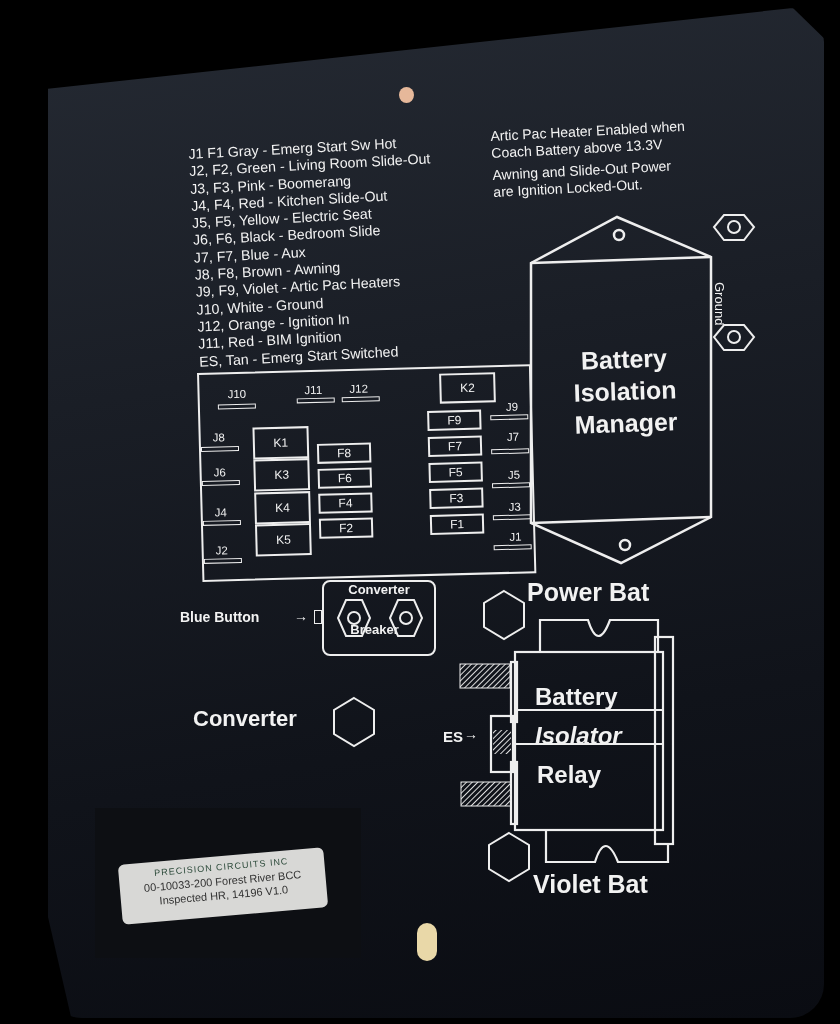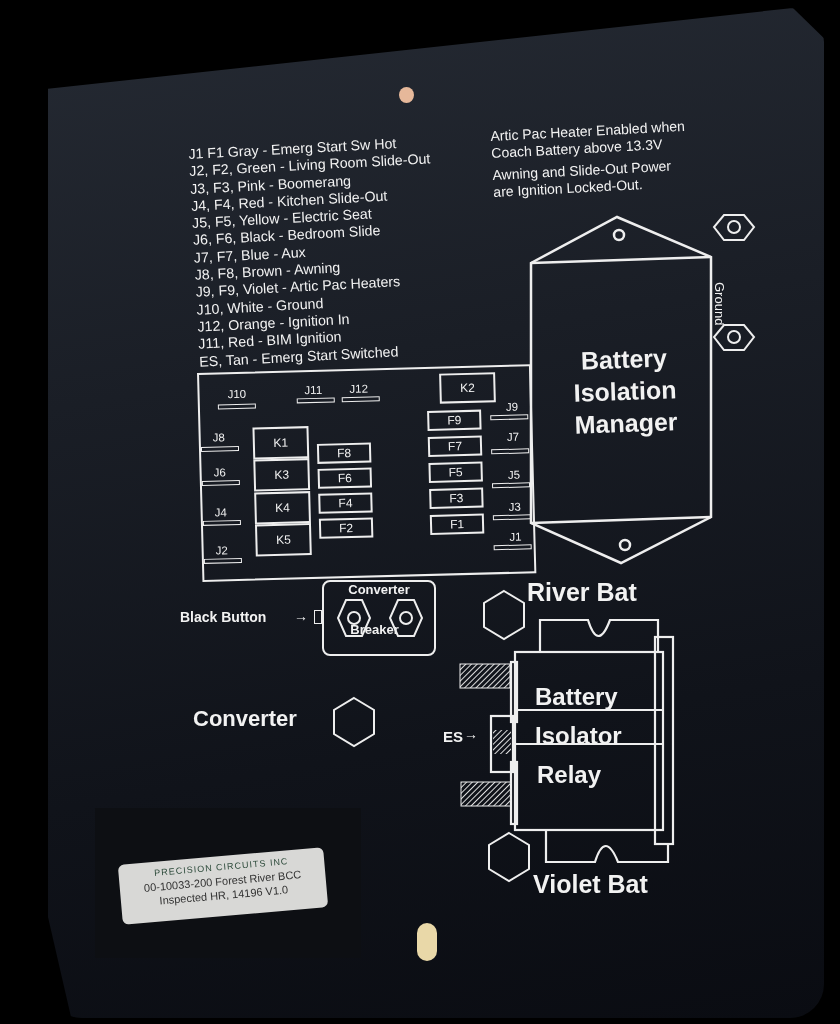--- a/index.html
+++ b/index.html
@@ -121,21 +121,21 @@
 <svg class="abs" style="left:712px;top:205px;" width="50" height="160">
   <g fill="none" stroke="#eee" stroke-width="2">
     <polygon points="12,10 32,10 42,22 32,35 12,35 2,22"></polygon>
     <circle cx="22" cy="22" r="6"></circle>
     <polygon points="12,120 32,120 42,132 32,145 12,145 2,132"></polygon>
     <circle cx="22" cy="132" r="6"></circle>
   </g>
 </svg>
 <div class="abs" style="left:727px;top:282px;transform:rotate(90deg);transform-origin:left top;font-size:13px;">Ground</div>
 
-<div class="abs bold" style="left:180px;top:609px;font-size:14px;">Black Button</div>
+<div class="abs bold" style="left:180px;top:609px;font-size:14px;">Blue Button</div>
 <div class="abs bold" style="left:294px;top:608px;font-size:14px;">→</div>
 <div class="abs" style="left:314px;top:610px;width:6px;height:12px;border:1.5px solid #eee;"></div>
 <div class="abs" style="left:322px;top:580px;width:110px;height:72px;border:2px solid #eee;border-radius:8px;">
   <div class="abs bold" style="left:0;top:0;width:110px;text-align:center;font-size:13px;">Converter</div>
   <div class="abs bold" style="left:0;top:40px;width:101px;text-align:center;font-size:13px;">Breaker</div>
   <svg class="abs" style="left:8px;top:15px;" width="96" height="42">
     <g fill="none" stroke="#eee" stroke-width="2">
       <polygon points="14,3 30,3 38,21 30,39 14,39 6,21"></polygon>
         <circle cx="22" cy="21" r="6"></circle>
       <polygon points="66,3 82,3 90,21 82,39 66,39 58,21"></polygon>
@@ -145,21 +145,21 @@
 </div>
 
 <div class="abs bold" style="left:193px;top:706px;font-size:22px;">Converter</div>
 <svg class="abs" style="left:330px;top:695px;" width="48" height="54">
   <polygon points="24,3 44,15 44,39 24,51 4,39 4,15" fill="none" stroke="#eee" stroke-width="2"></polygon>
 </svg>
 
 <svg class="abs" style="left:480px;top:588px;" width="48" height="54">
   <polygon points="24,3 44,15 44,39 24,51 4,39 4,15" fill="none" stroke="#eee" stroke-width="2"></polygon>
 </svg>
-<div class="abs bold" style="left:527px;top:578px;font-size:25px;">River Bat</div>
+<div class="abs bold" style="left:527px;top:578px;font-size:25px;">Power Bat</div>
 
 <svg class="abs" style="left:455px;top:612px;" width="230" height="260">
   <defs>
     <pattern id="hatch" width="4" height="4" patternUnits="userSpaceOnUse" patternTransform="rotate(45)">
       <line x1="0" y1="0" x2="0" y2="4" stroke="#ddd" stroke-width="2"></line>
     </pattern>
   </defs>
   <g fill="none" stroke="#eee" stroke-width="2.2">
     <path d="M85,40 V8 H133 Q143,40 155,8 H203 V40"></path>
     <rect x="60" y="40" width="148" height="178"></rect>
@@ -169,21 +169,21 @@
     <rect x="56" y="50" width="6" height="60"></rect>
     <rect x="56" y="150" width="6" height="62"></rect>
     <path d="M91,218 V250 H140 Q150,218 163,250 H213 V232"></path>
     <rect x="36" y="104" width="22" height="56"></rect>
   </g>
   <rect x="5" y="52" width="50" height="24" fill="url(#hatch)" stroke="#eee" stroke-width="1"></rect>
   <rect x="38" y="118" width="18" height="24" fill="url(#hatch)"></rect>
   <rect x="6" y="170" width="50" height="24" fill="url(#hatch)" stroke="#eee" stroke-width="1"></rect>
 </svg>
 <div class="abs bold" style="left:535px;top:683px;font-size:24px;">Battery</div>
-<div class="abs bold" style="left:535px;top:722px;font-size:24px;">Isolator</div>
+<div class="abs bold" style="left:535px;top:722px;font-size:24px;font-style:italic;">Isolator</div>
 <div class="abs bold" style="left:537px;top:761px;font-size:24px;">Relay</div>
 <div class="abs bold" style="left:443px;top:728px;font-size:15px;">ES</div>
 <div class="abs bold" style="left:464px;top:726px;font-size:14px;">→</div>
 
 <svg class="abs" style="left:485px;top:830px;" width="48" height="54">
   <polygon points="24,3 44,15 44,39 24,51 4,39 4,15" fill="none" stroke="#eee" stroke-width="2"></polygon>
 </svg>
 <div class="abs bold" style="left:533px;top:870px;font-size:25px;">Violet Bat</div>
 
 <div class="label"></div>

